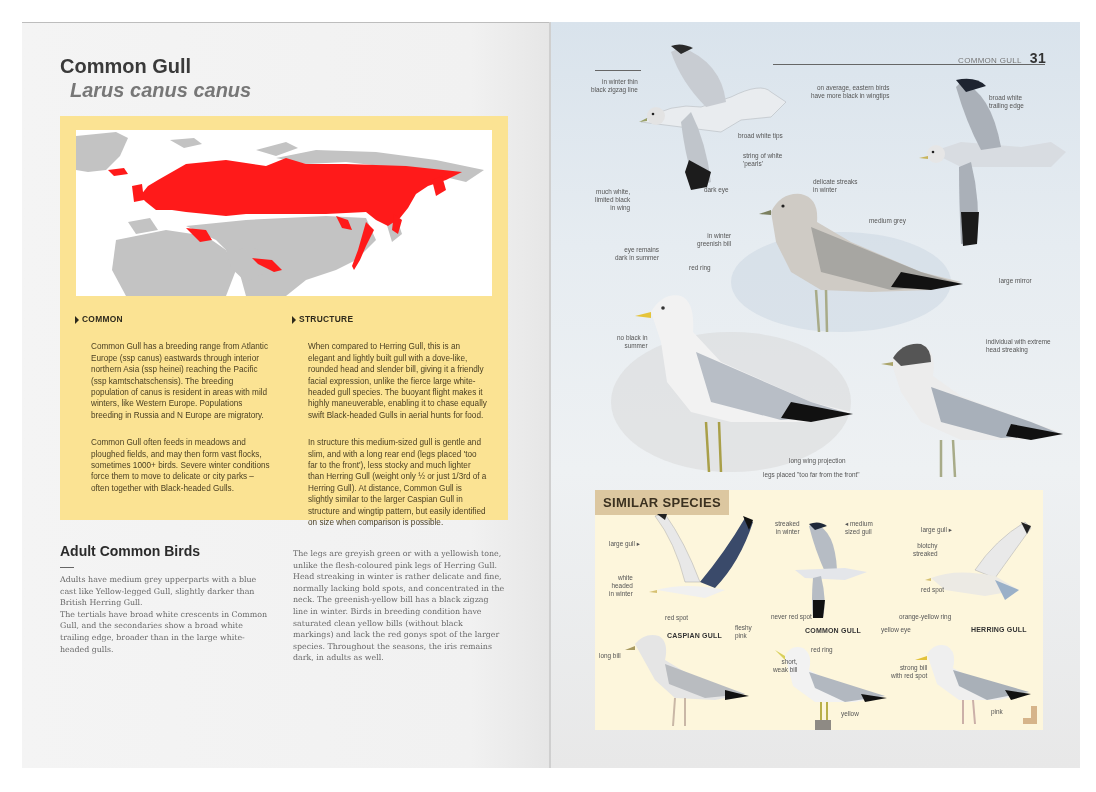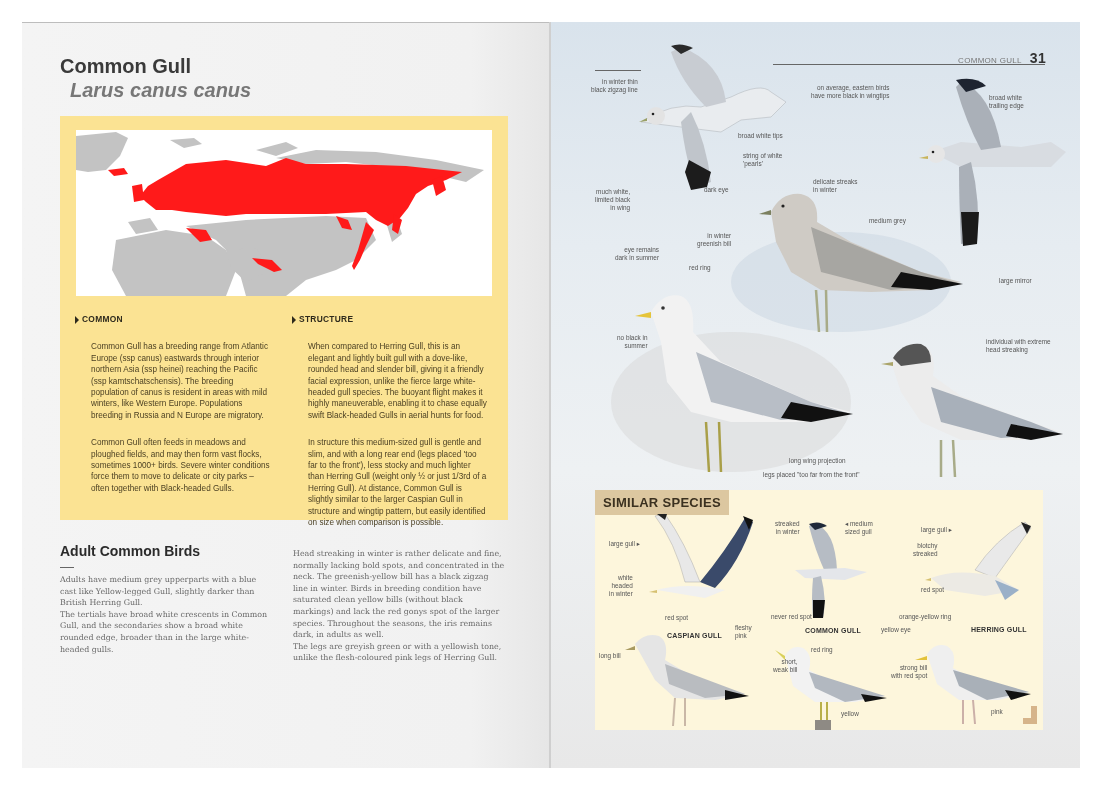--- a/index.html
+++ b/index.html
@@ -125,25 +125,25 @@
         </div>
         <p>When compared to Herring Gull, this is an elegant and lightly built gull with a dove-like, rounded head and slender bill, giving it a friendly facial expression, unlike the fierce large white-headed gull species. The buoyant flight makes it highly maneuverable, enabling it to chase equally swift Black-headed Gulls in aerial hunts for food.</p>
         <p>In structure this medium-sized gull is gentle and slim, and with a long rear end (legs placed 'too far to the front'), less stocky and much lighter than Herring Gull (weight only ½ or just 1/3rd of a Herring Gull). At distance, Common Gull is slightly similar to the larger Caspian Gull in structure and wingtip pattern, but easily identified on size when comparison is possible.</p>
       </div>
     </div>
 
     <div class="adult-title">Adult Common Birds</div>
     <div class="adult-rule"></div>
     <div class="adult-col c1">
       <p>Adults have medium grey upperparts with a blue cast like Yellow-legged Gull, slightly darker than British Herring Gull.</p>
-      <p>The tertials have broad white crescents in Common Gull, and the secondaries show a broad white rounded edge, broader than in the large white-headed gulls.</p>
+      <p>The tertials have broad white crescents in Common Gull, and the secondaries show a broad white trailing edge, broader than in the large white-headed gulls.</p>
     </div>
     <div class="adult-col c2">
+      <p>The legs are greyish green or with a yellowish tone, unlike the flesh-coloured pink legs of Herring Gull.</p>
       <p>Head streaking in winter is rather delicate and fine, normally lacking bold spots, and concentrated in the neck. The greenish-yellow bill has a black zigzag line in winter. Birds in breeding condition have saturated clean yellow bills (without black markings) and lack the red gonys spot of the larger species. Throughout the seasons, the iris remains dark, in adults as well.</p>
-      <p>The legs are greyish green or with a yellowish tone, unlike the flesh-coloured pink legs of Herring Gull.</p>
     </div>
   </div>
 
   <div class="gutter"></div>
 
   <div class="page-right">
     <div class="rh-rule-left"></div>
     <div class="rh-rule"></div>
     <div class="running-head">
       <span>COMMON GULL</span>

